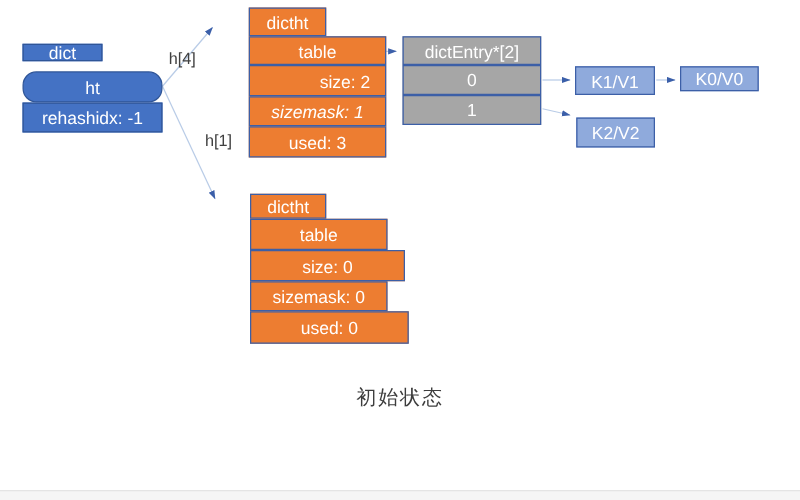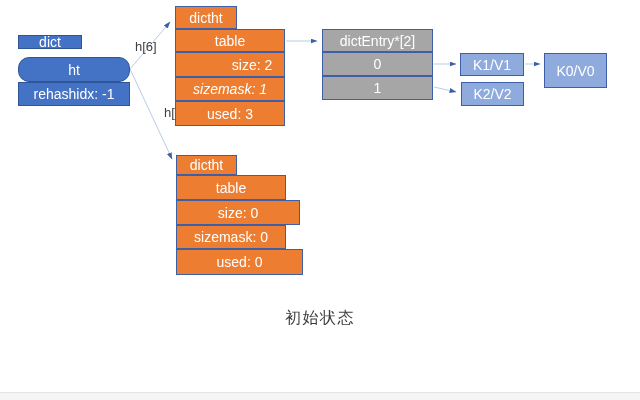--- a/index.html
+++ b/index.html
@@ -22,20 +22,21 @@
     line-height:1;
     white-space:nowrap;
   }
   .blue{
     background:var(--blue-fill,#4472C4);
     border:1px solid var(--blue-border,#2F5597);
   }
   .orange{
     background:var(--orange-fill,#ED7D31);
     border:1px solid var(--cell-border,#3C5FA7);
+    margin-left:24px;
   }
   .gray{
     background:var(--gray-fill,#A6A6A6);
     border:1px solid var(--cell-border,#3C5FA7);
   }
   .lightblue{
     background:var(--lightblue-fill,#8FAADC);
     border:1px solid var(--cell-border,#3C5FA7);
   }
   
@@ -61,22 +62,22 @@
   .dh2-r0{left:176px;top:175px;width:110px;height:25px;}
   .dh2-r1{left:176px;top:200px;width:124px;height:25px;}
   .dh2-r2{left:176px;top:225px;width:110px;height:24px;}
   .dh2-r3{left:176px;top:249px;width:127px;height:26px;}
   
   .de-head{left:322px;top:29px;width:111px;height:23px;}
   .de-r0{left:322px;top:52px;width:111px;height:24px;}
   .de-r1{left:322px;top:76px;width:111px;height:24px;}
   
   .k1{left:460px;top:53px;width:64px;height:23px;}
-  .k0{left:544px;top:53px;width:63px;height:35px;}
-  .k2{left:461px;top:82px;width:63px;height:24px;}
+  .k0{left:544px;top:53px;width:63px;height:20px;}
+  .k2{left:461px;top:94px;width:63px;height:24px;}
   
   .caption{
     position:absolute;
     left:250px;top:308px;width:140px;
     text-align:center;
     font-size:16px;
     letter-spacing:1.5px;
     color:var(--caption-color,#3D3D3D);
   }
   
@@ -113,21 +114,21 @@
     <line x1="286" y1="41" x2="317" y2="41" marker-end="url(#arw)"></line>
     <line x1="434" y1="64" x2="456" y2="64" marker-end="url(#arw)"></line>
     <line x1="525" y1="64" x2="540" y2="64" marker-end="url(#arw)"></line>
     <line x1="434" y1="87" x2="456" y2="92" marker-end="url(#arw)"></line>
   </svg>
 
   <div class="box blue dict-tab">dict</div>
   <div class="box blue dict-ht">ht</div>
   <div class="box blue dict-rehash">rehashidx: -1</div>
 
-  <div class="ptr-label h0">h[6]</div>
+  <div class="ptr-label h0">h[4]</div>
   <div class="ptr-label h1">h[1]</div>
 
   <div class="box orange dh1-tab">dictht</div>
   <div class="box orange dh1-r0">table</div>
   <div class="box orange dh1-r1">size: 2</div>
   <div class="box orange dh1-r2">sizemask: 1</div>
   <div class="box orange dh1-r3">used: 3</div>
 
   <div class="box orange dh2-tab">dictht</div>
   <div class="box orange dh2-r0">table</div>

